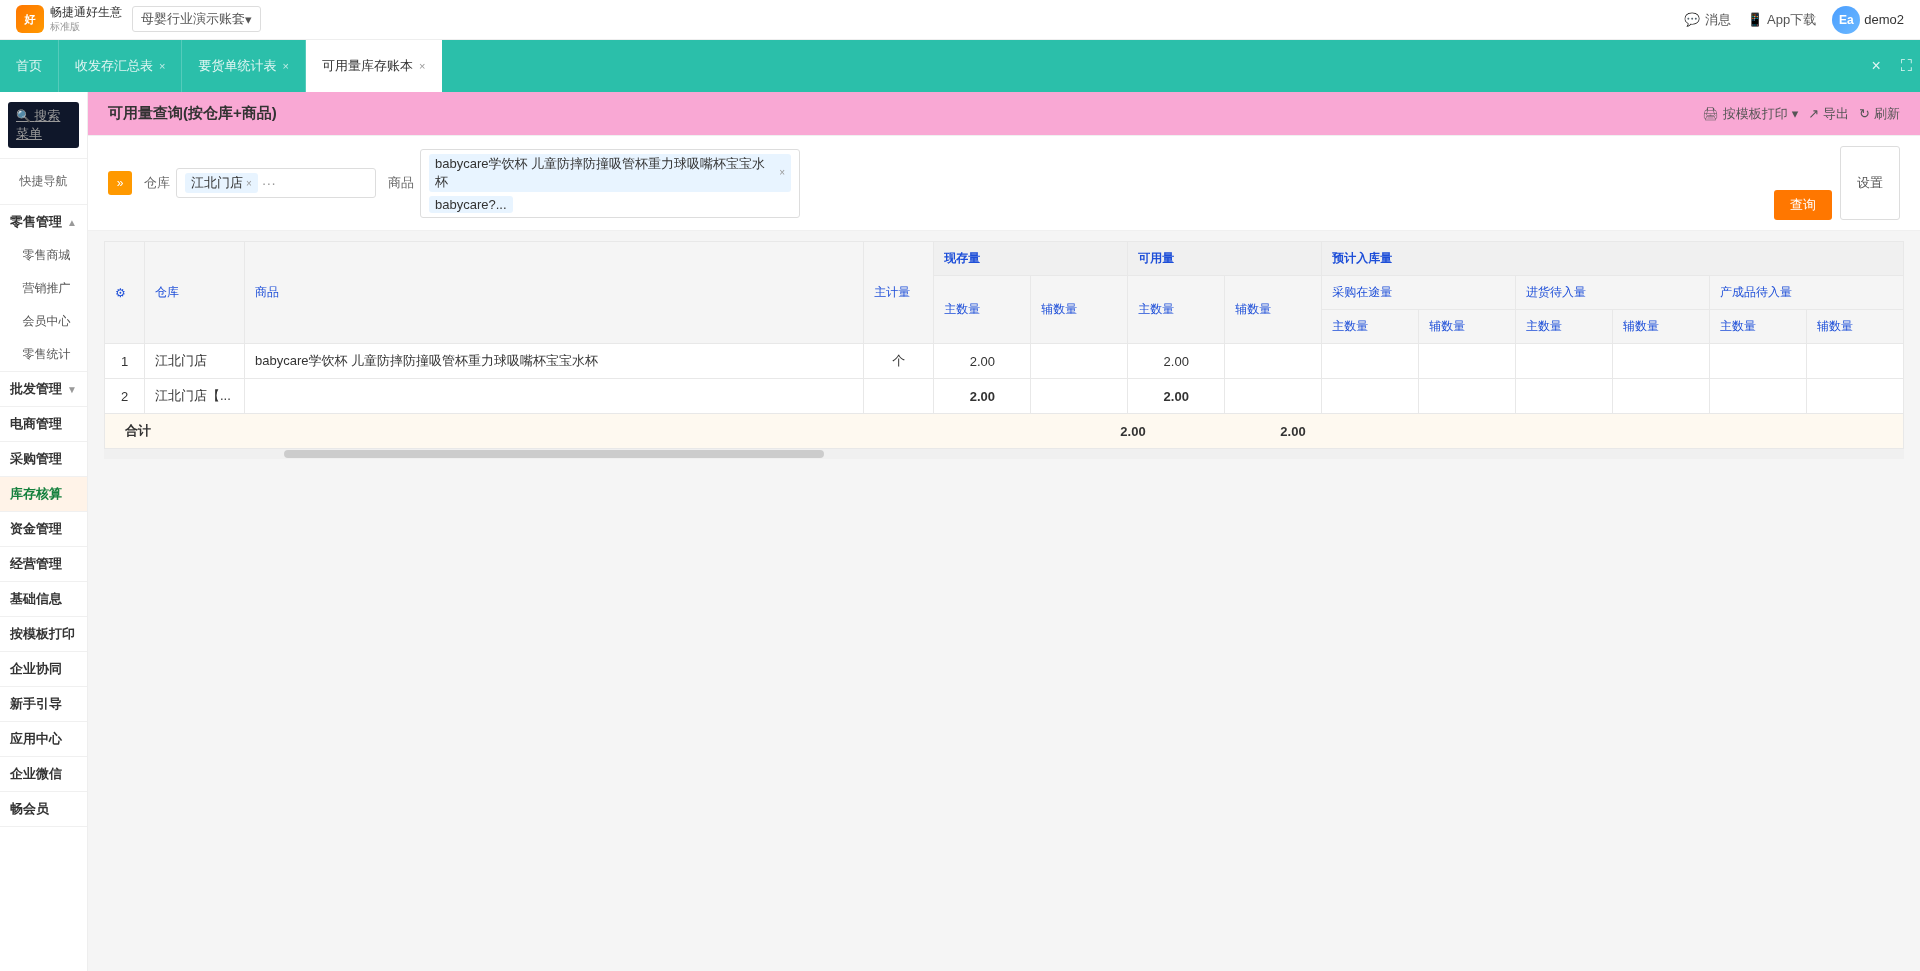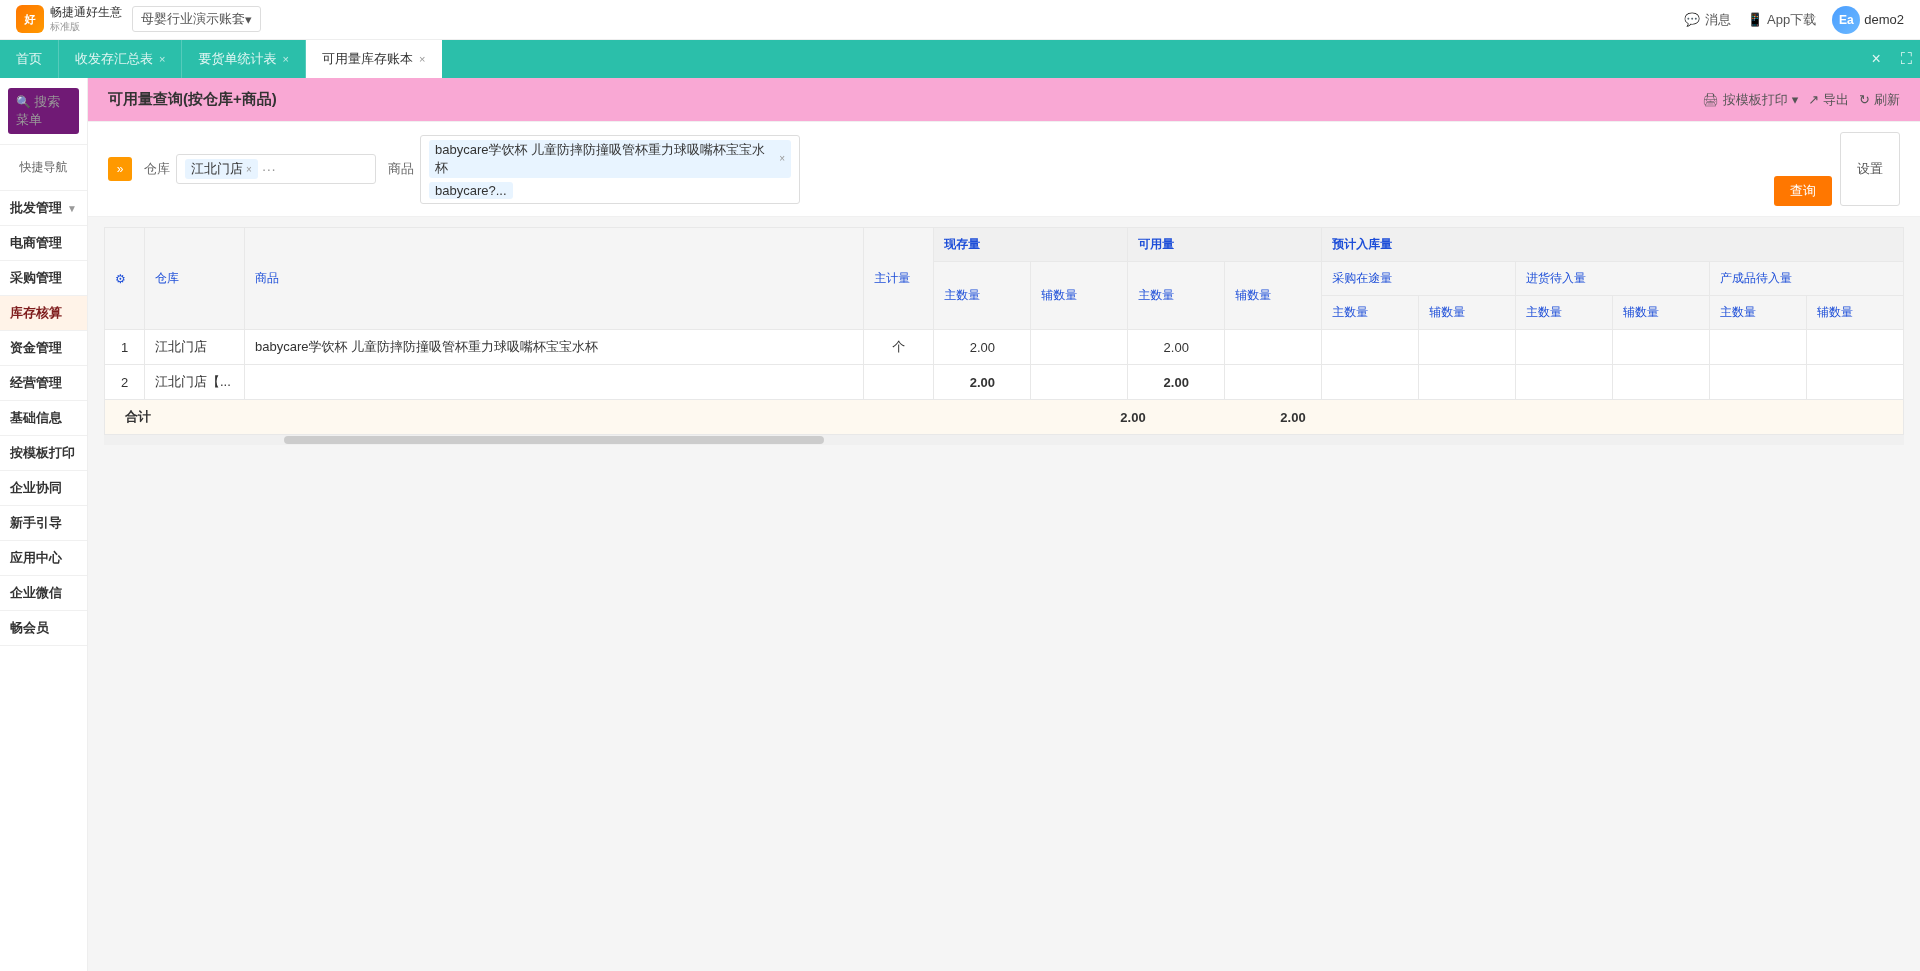--- a/index.html
+++ b/index.html
@@ -51,21 +51,21 @@
       width: 28px; height: 28px; border-radius: 50%;
       background: linear-gradient(135deg, #4a9eff, #6bb8ff);
       display: flex; align-items: center; justify-content: center;
       color: white; font-size: 12px; font-weight: bold;
     }
     .username { font-size: 13px; color: #333; }
 
     
     .nav-tabs {
       background: #2bbfaa;
-      height: 38px;
+      height: 52px;
       display: flex;
       align-items: stretch;
       padding: 0 0 0 0;
       flex-shrink: 0;
     }
     .nav-tab {
       display: flex; align-items: center; gap: 6px;
       padding: 0 16px;
       color: rgba(255,255,255,0.85);
       font-size: 13px;
@@ -107,23 +107,23 @@
       display: flex;
       flex-direction: column;
       overflow-y: auto;
       flex-shrink: 0;
     }
     .sidebar-search {
       padding: 10px 8px;
       border-bottom: 1px solid #f0f0f0;
     }
     .sidebar-search-btn {
-      background: #701a75; border: none; border-radius: 3px;
+      background: #0f172a; border: none; border-radius: 3px;
       padding: 5px 8px; width: 100%; text-align: left;
-      color: #999; font-size: 12px; cursor: pointer;
+      color: #999; font-size: 12px; cursor: pointer; text-decoration: underline;
     }
     .sidebar-nav {
       padding: 6px 0;
       border-bottom: 1px solid #f0f0f0;
     }
     .sidebar-nav-item {
       padding: 8px 10px;
       text-align: center; color: #666; font-size: 12px;
       cursor: pointer;
     }
@@ -358,36 +358,46 @@
     <div class="sidebar-search">
       <button class="sidebar-search-btn">
         🔍 <span>搜索菜单</span>
       </button>
     </div>
     <div class="sidebar-nav">
       <div class="sidebar-nav-item">快捷导航</div>
     </div>
     <div class="sidebar-section">
       <div class="sidebar-section-header">
+        <span>零售管理</span>
+        <span class="arrow">▲</span>
+      </div>
+      <div class="sidebar-item">零售商城</div>
+      <div class="sidebar-item">营销推广</div>
+      <div class="sidebar-item">会员中心</div>
+      <div class="sidebar-item">零售统计</div>
+    </div>
+    <div class="sidebar-section">
+      <div class="sidebar-section-header">
         <span>批发管理</span>
         <span class="arrow">▼</span>
       </div>
     </div>
     <div class="sidebar-section">
       <div class="sidebar-section-header">
         <span>电商管理</span>
       </div>
     </div>
     <div class="sidebar-section">
       <div class="sidebar-section-header">
         <span>采购管理</span>
       </div>
     </div>
     <div class="sidebar-section">
-      <div class="sidebar-section-header" style="color:#7f1d1d;background:#fff3e8;">
+      <div class="sidebar-section-header" style="color:#15803d;background:#fff3e8;">
         <span>库存核算</span>
       </div>
     </div>
     <div class="sidebar-section">
       <div class="sidebar-section-header">
         <span>资金管理</span>
       </div>
     </div>
     <div class="sidebar-section">
       <div class="sidebar-section-header">

